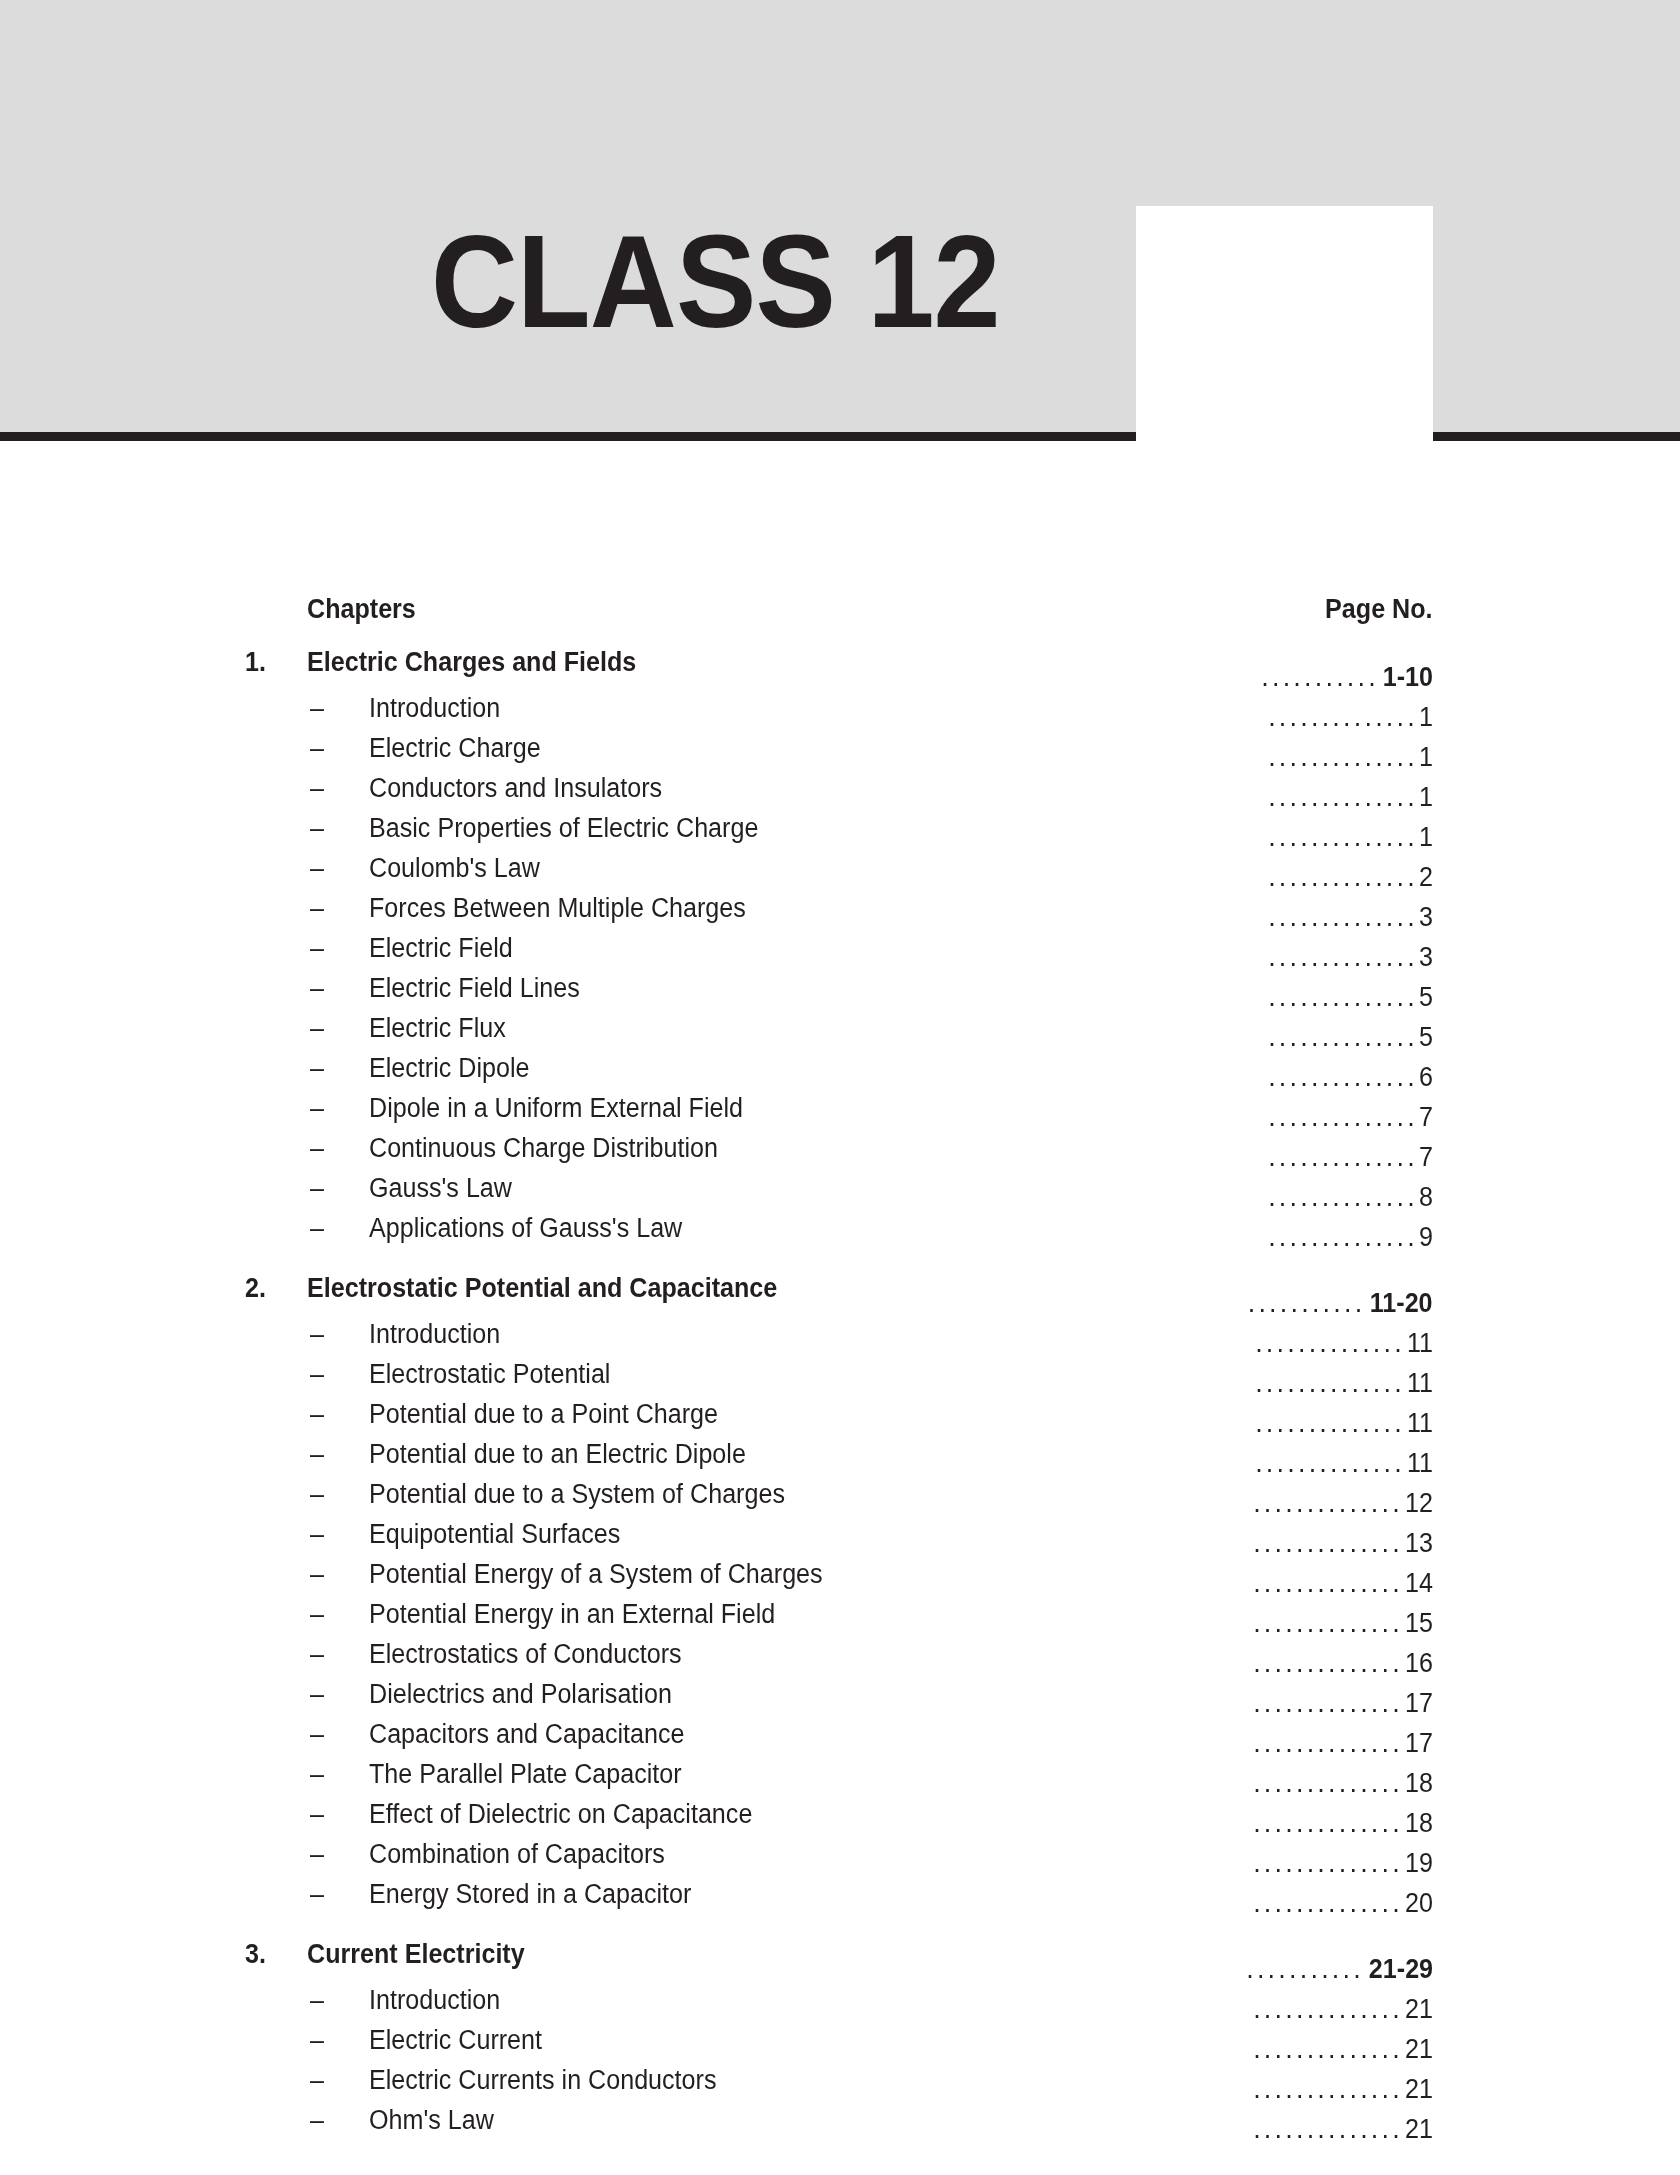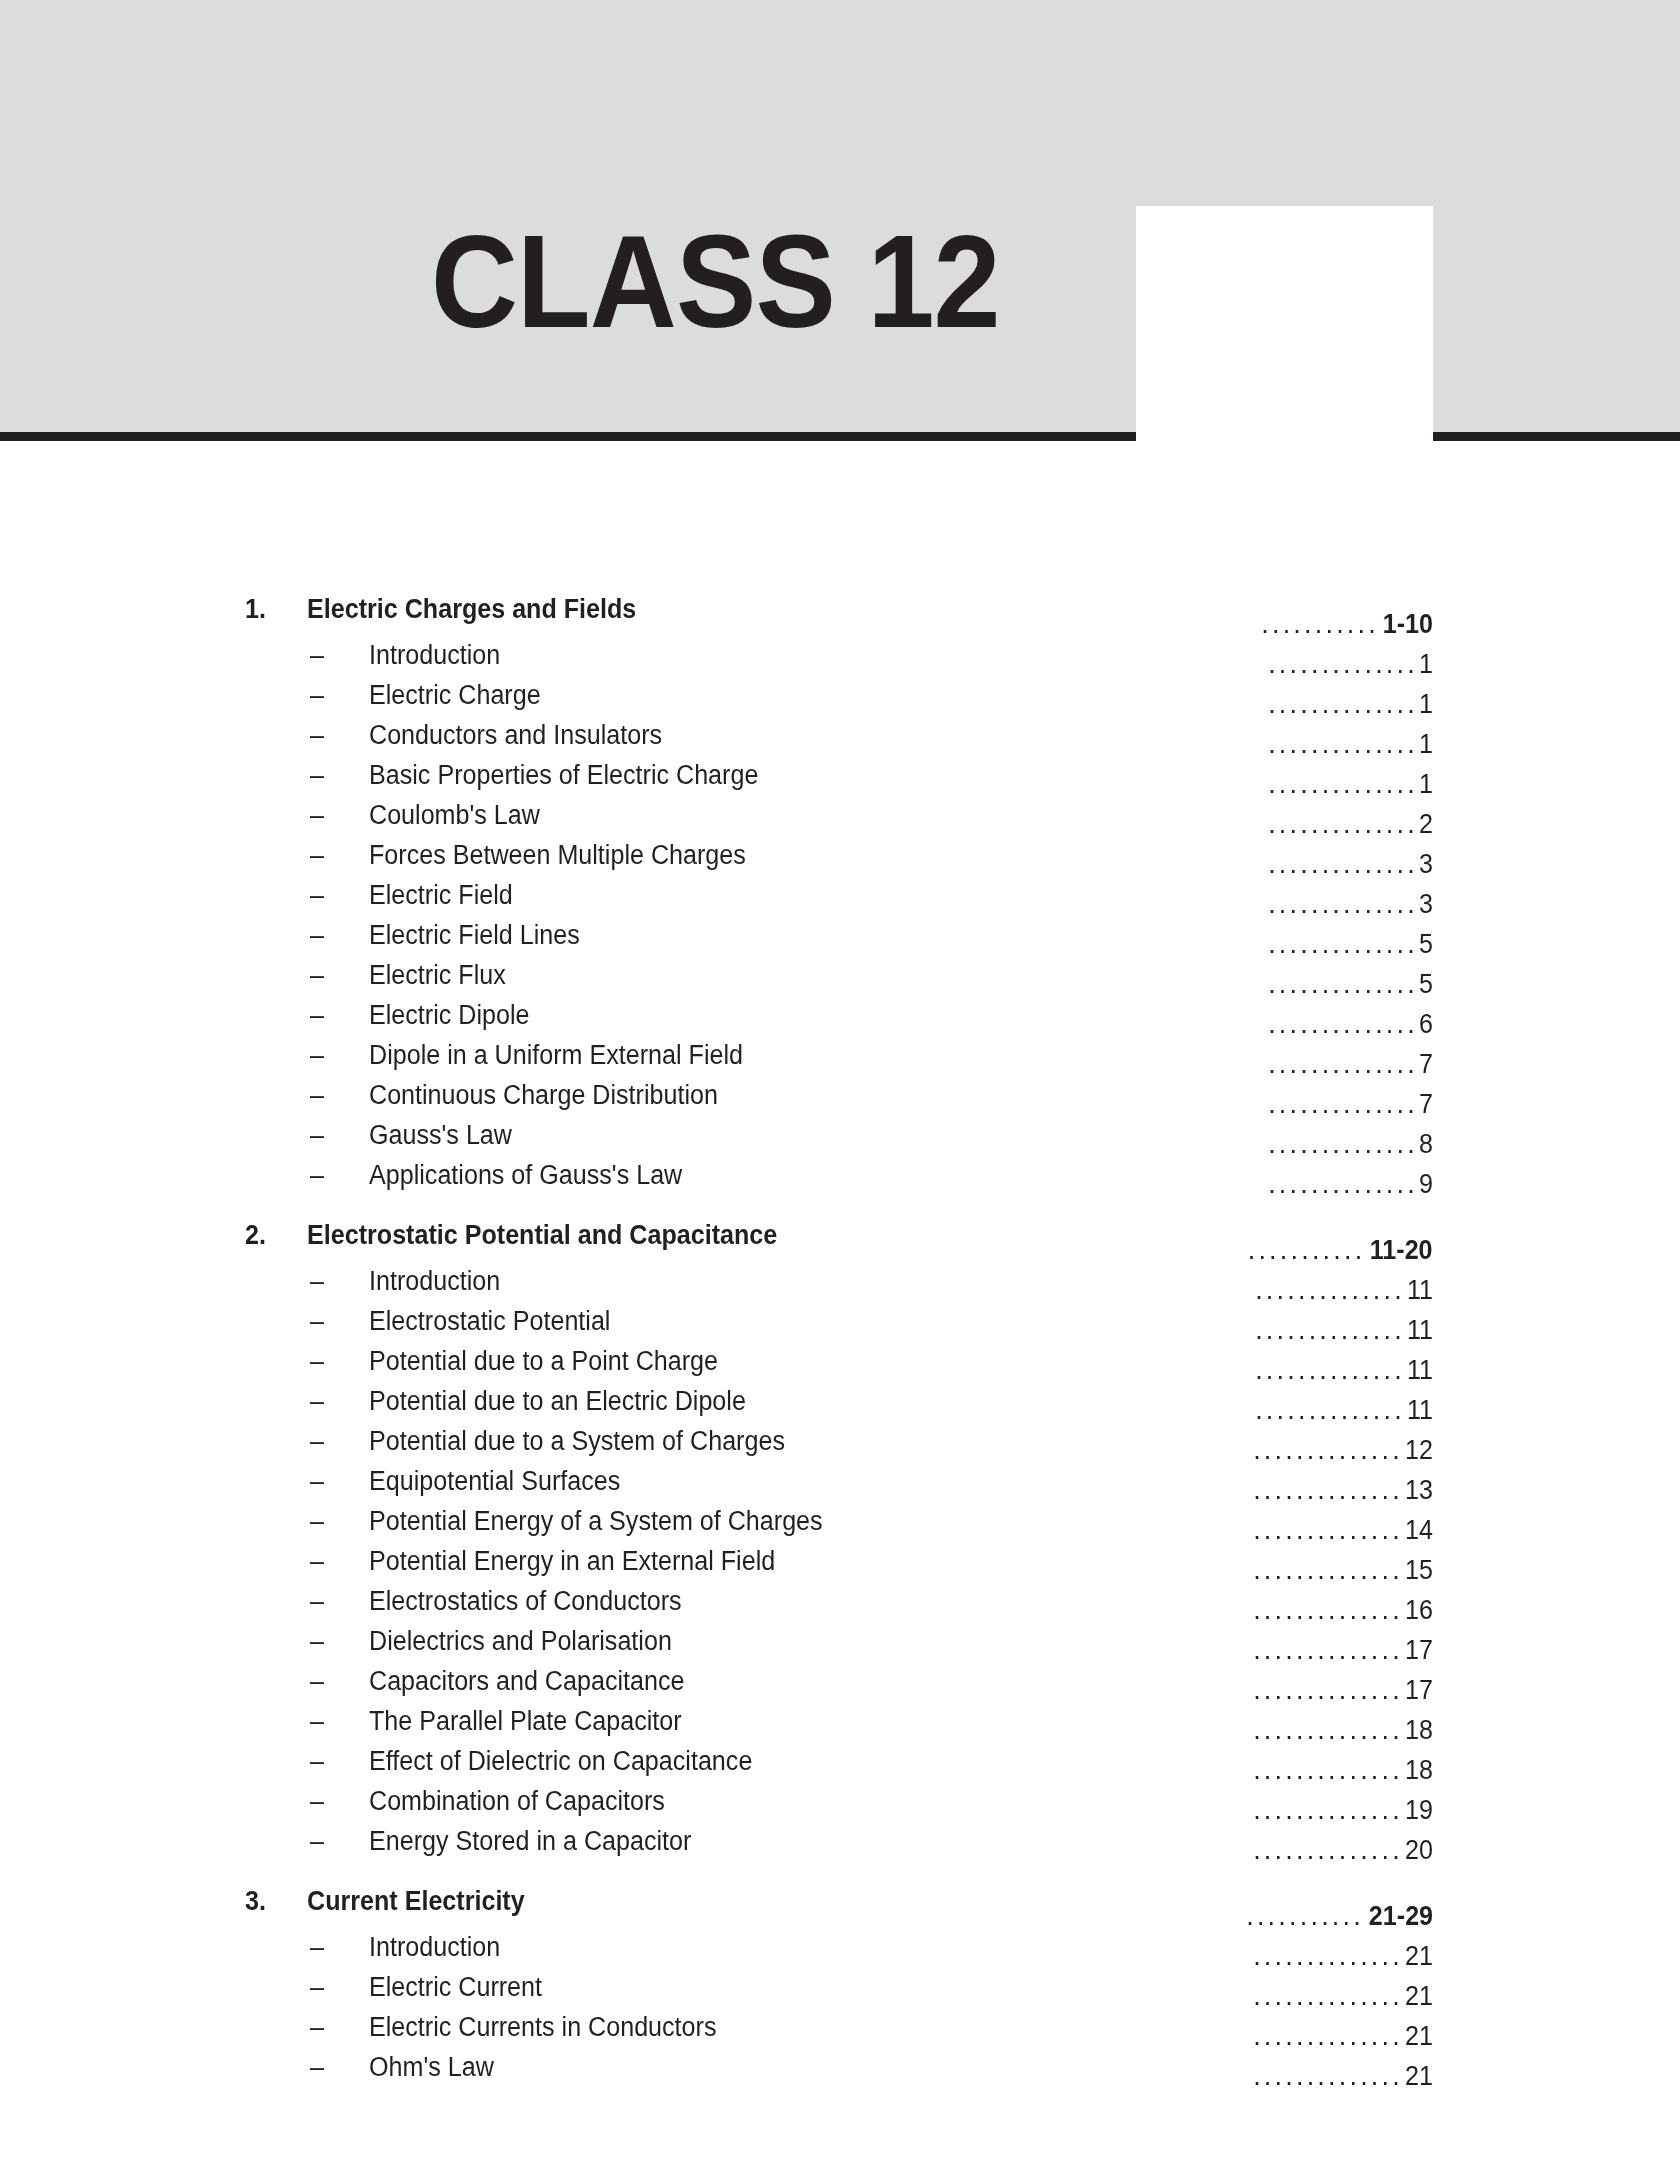--- a/index.html
+++ b/index.html
@@ -192,20 +192,24 @@
 <div class="header-rule"></div>
 
 <div class="class-title">CLASS 12</div>
 
 <div class="volume-badge-outer">
   
 </div>
 
 <div class="toc">
   <div class="toc-inner" id="toc-inner">
+    <div class="head-row">
+      <div class="head-chapters">Chapters</div>
+      <div class="head-pageno">Page No.</div>
+    </div>
   <div class="chapter-block first">
         <div class="row chapter-row">
           <span class="num">1.</span>
           <span class="chapter-title">Electric Charges and Fields</span>
           <span class="pagecell">
             <span class="leader">........................................</span>
             <span class="pagenum">1-10</span>
           </span>
         </div>
         <div class="row">

